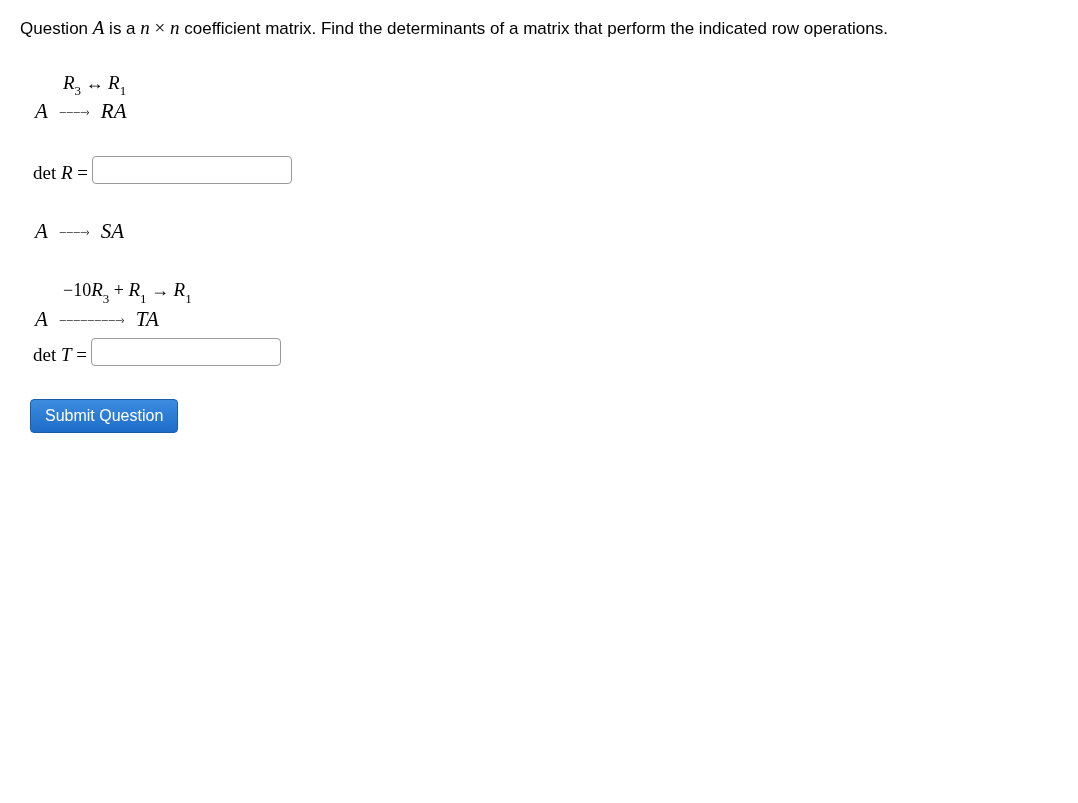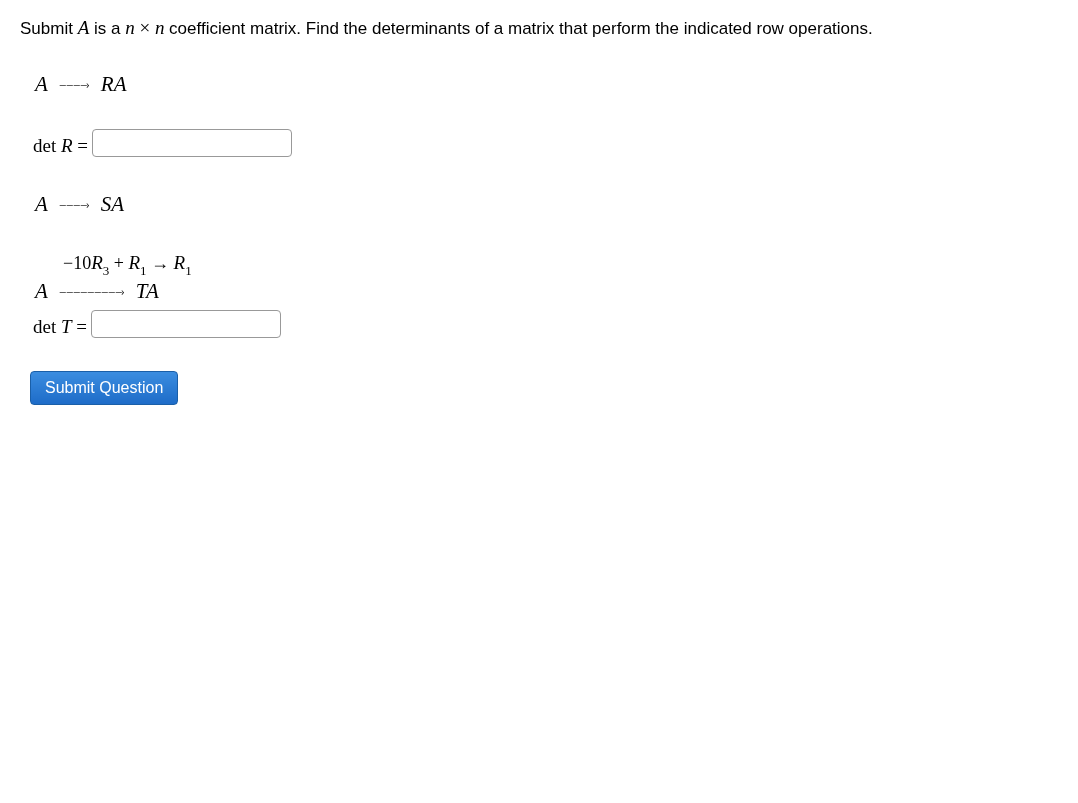--- a/index.html
+++ b/index.html
@@ -97,25 +97,26 @@
       margin-top: 25px;
       margin-left: 10px;
     }
   </style>
 </head>
 <body>
 
 
 
 <div class="question-text">
-  <span>Submit </span><span class="math-italic">A</span><span> is a </span><span class="math-italic">n</span><span class="math-roman"> × </span><span class="math-italic">n</span><span> coefficient matrix. Find the determinants of a matrix that perform the indicated row operations.</span>
+  <span>Question </span><span class="math-italic">A</span><span> is a </span><span class="math-italic">n</span><span class="math-roman"> × </span><span class="math-italic">n</span><span> coefficient matrix. Find the determinants of a matrix that perform the indicated row operations.</span>
 </div>
 
 
 <div class="operation-block">
+  <div class="row-op"><span class="math-italic">R</span><span class="sub">3</span> ↔ <span class="math-italic">R</span><span class="sub">1</span></div>
   <div class="transform-line">
     <span>A</span>
     <span class="arrow">– – – –›</span>
     <span>RA</span>
   </div>
   <div class="det-line">
     <span class="math-roman det-label"><span>det</span> <span class="math-italic">R</span> <span>=</span></span>
     <input type="text" class="answer-input" value="" style="">
   </div>
 </div>

